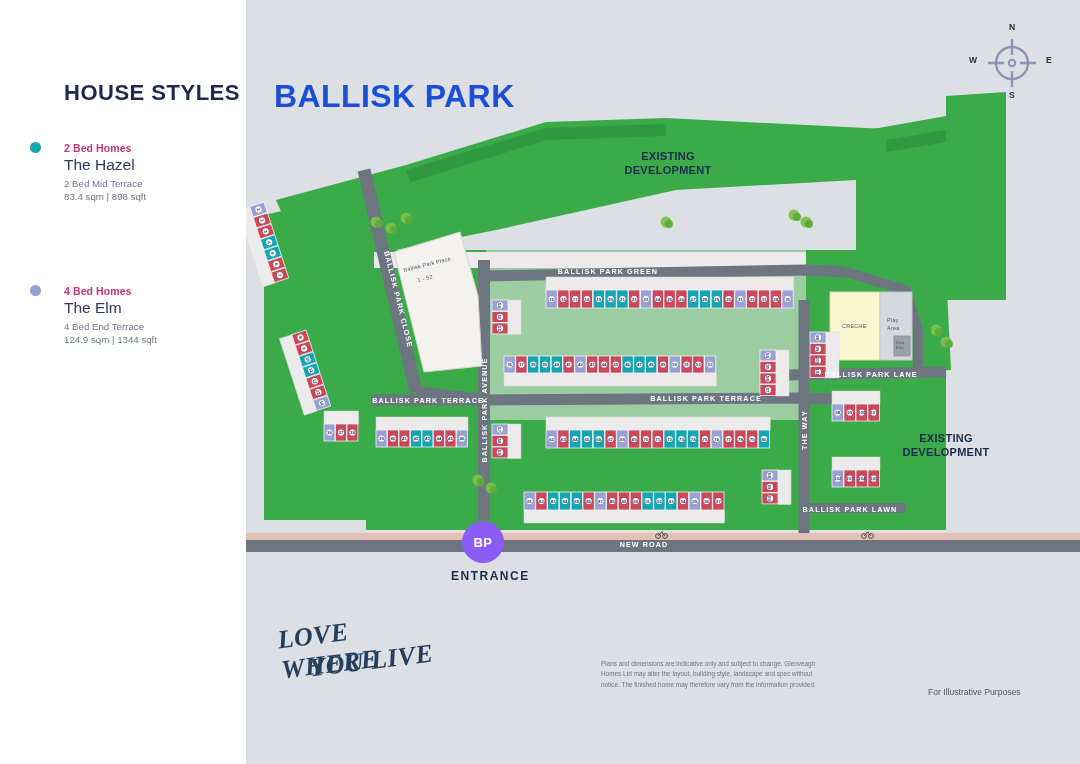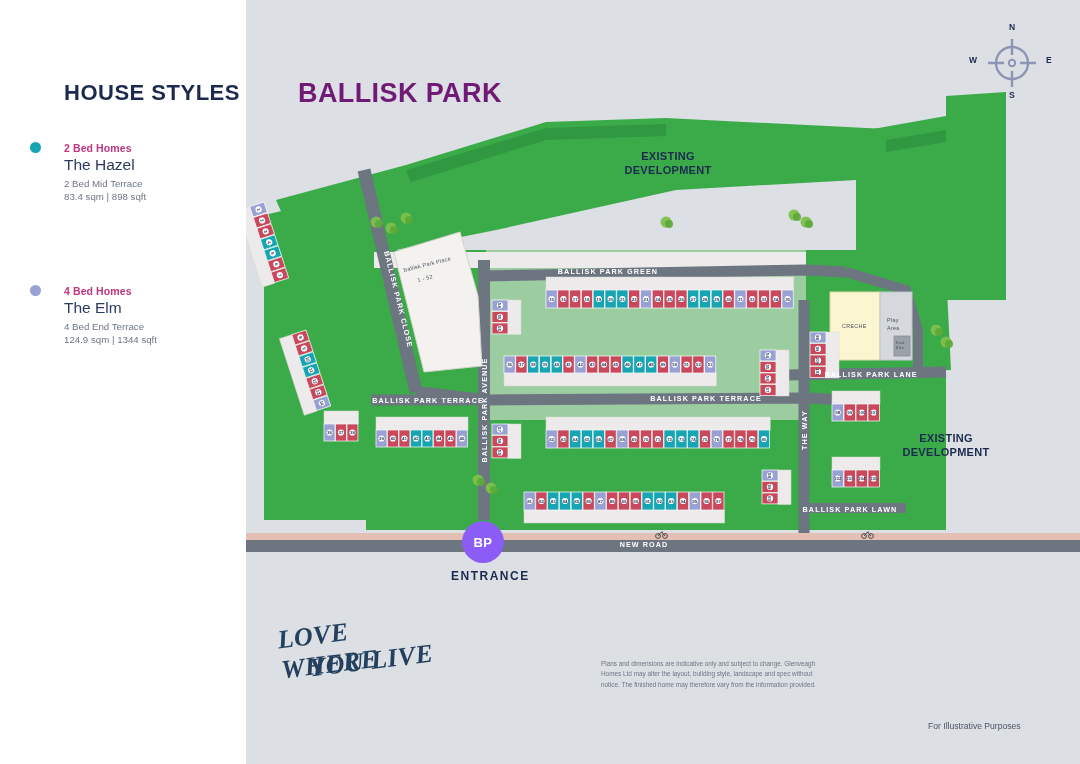--- a/index.html
+++ b/index.html
@@ -37,21 +37,21 @@
     position:absolute;left:-34px;width:11px;height:11px;border-radius:50%;
   }
 
   
   .map-stage{
     position:absolute;left:246px;top:0;width:834px;height:764px;
     background:#dcdfe3;
   }
   .map-title{
     position:absolute;left:28px;top:78px;
-    font-size:27px;font-weight:bold;letter-spacing:.4px;color:#701a75;margin-left:24px;
+    font-size:32px;font-weight:bold;letter-spacing:.4px;color:#1d4ed8;
   }
 
   
   .compass{position:absolute;left:722px;top:22px;width:88px;height:82px;}
   .compass span{
     position:absolute;font-size:8.5px;font-weight:bold;color:#1b2a4e;
   }
   .compass .n{left:41px;top:0px;}
   .compass .s{left:41px;top:68px;}
   .compass .w{left:1px;top:33px;}
@@ -104,21 +104,21 @@
   }
   .script .l1{left:8px;top:6px;font-size:26px;transform:rotate(-7deg);}
   .script .l2{left:38px;top:36px;font-size:26px;transform:rotate(-7deg);}
 
   
   .disclaimer{
     position:absolute;left:355px;top:659px;width:215px;
     font-size:6.4px;color:#6d7687;line-height:1.62;
   }
   .illus{
-    position:absolute;left:676px;top:721px;
+    position:absolute;left:676px;top:687px;
     font-size:8.6px;color:#4a5464;padding-left:6px;
   }
 </style>
 </head>
 <body>
 
 <div id="root">
 
   <div class="legend-panel">
     <div class="legend-title">HOUSE STYLES</div>

